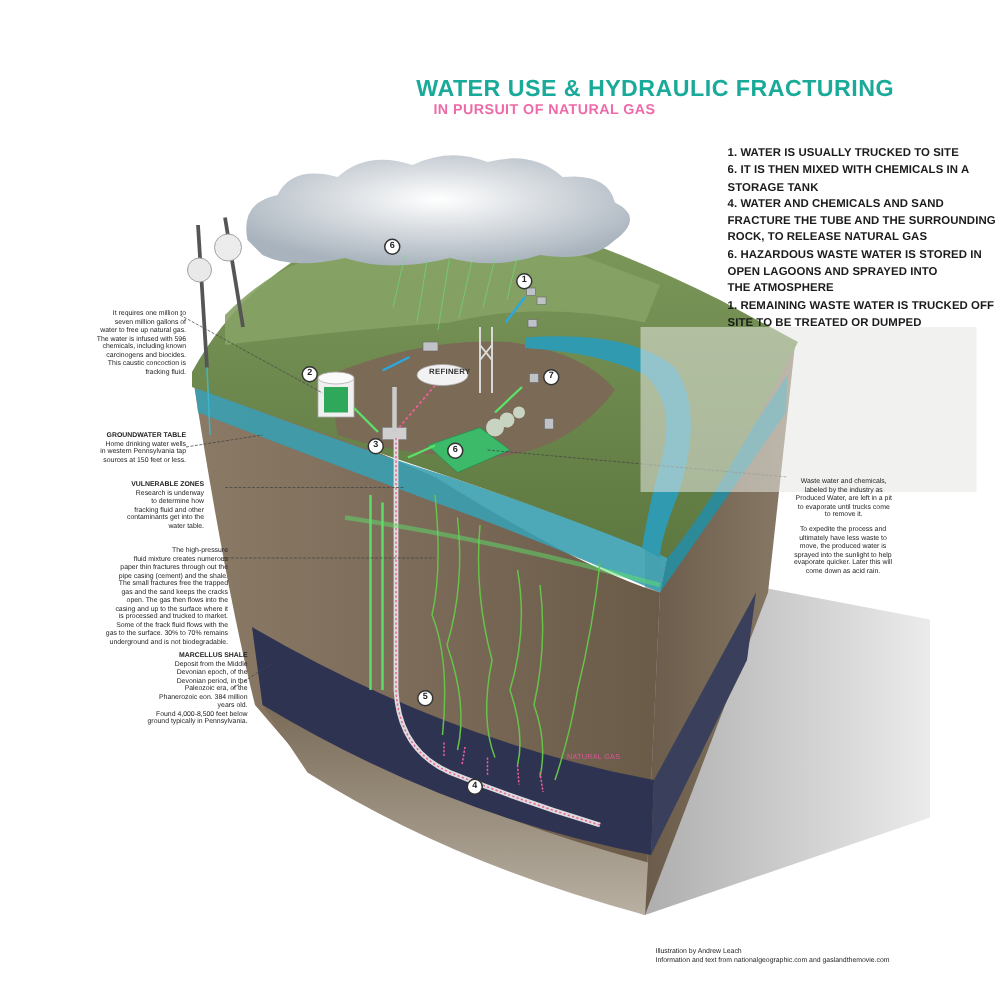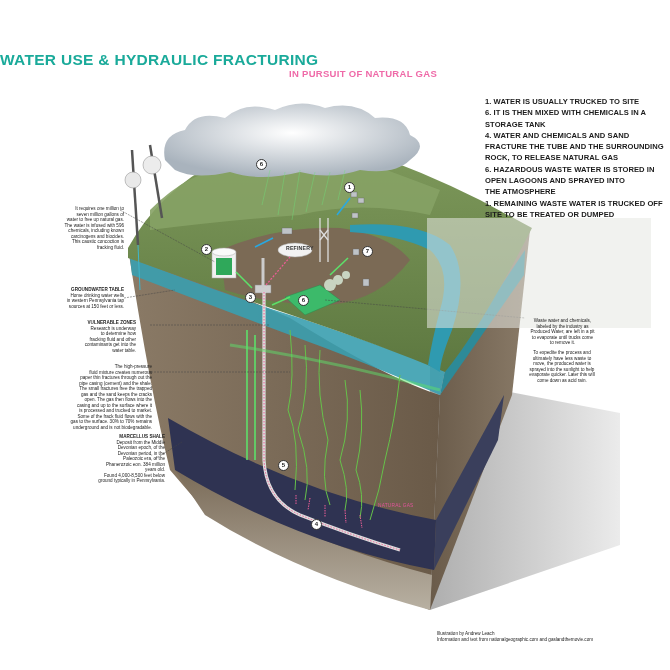--- a/index.html
+++ b/index.html
@@ -1,17 +1,17 @@
 <!DOCTYPE html>
 <html><head>
 <meta charset="utf-8">
 <style>
   html, body { margin:0; padding:0; background:#ffffff; }
   body { width:670px; height:670px; position:relative; overflow:hidden; font-family:"Liberation Sans", sans-serif; }
-  .title { position:absolute; left:0; width:596px; top:51px; text-align:left; font-weight:bold; font-size:15.5px; letter-spacing:0.3px; color:#1aaa9a; }
+  .title { position:absolute; left:0; width:596px; top:51px; text-align:right; font-weight:bold; font-size:15.5px; letter-spacing:0.3px; color:#1aaa9a; }
   .subtitle { position:absolute; left:0; width:670px; top:68px; text-align:center; font-weight:bold; font-size:9.5px; letter-spacing:0.3px; color:#ef6aa8;padding-left:28px; }
   svg.scene { position:absolute; left:0; top:0; }
   .steps { position:absolute; left:437px; top:96px; width:230px; font-weight:bold; font-size:7.6px; line-height:11.3px; color:#1b1b1b; letter-spacing:0.05px;margin-left:48px; }
   .steps-bg { position:absolute; left:427px; top:218px; width:224px; height:110px; background:rgba(230,232,226,0.55); }
   .steps div { white-space:pre-line; }
   .note { position:absolute; font-size:4.6px; line-height:5.5px; color:#222; text-align:right; }
   .note .h { font-weight:bold; }
   .note-r { position:absolute; font-size:4.6px; line-height:5.5px; color:#222; text-align:center; }
   .credit { position:absolute; left:437px; top:631px; font-size:4.6px; line-height:5.6px; color:#222; }
   .natgas { position:absolute; left:378px; top:503px; font-size:4.8px; color:#e0559a; letter-spacing:0.2px; }

